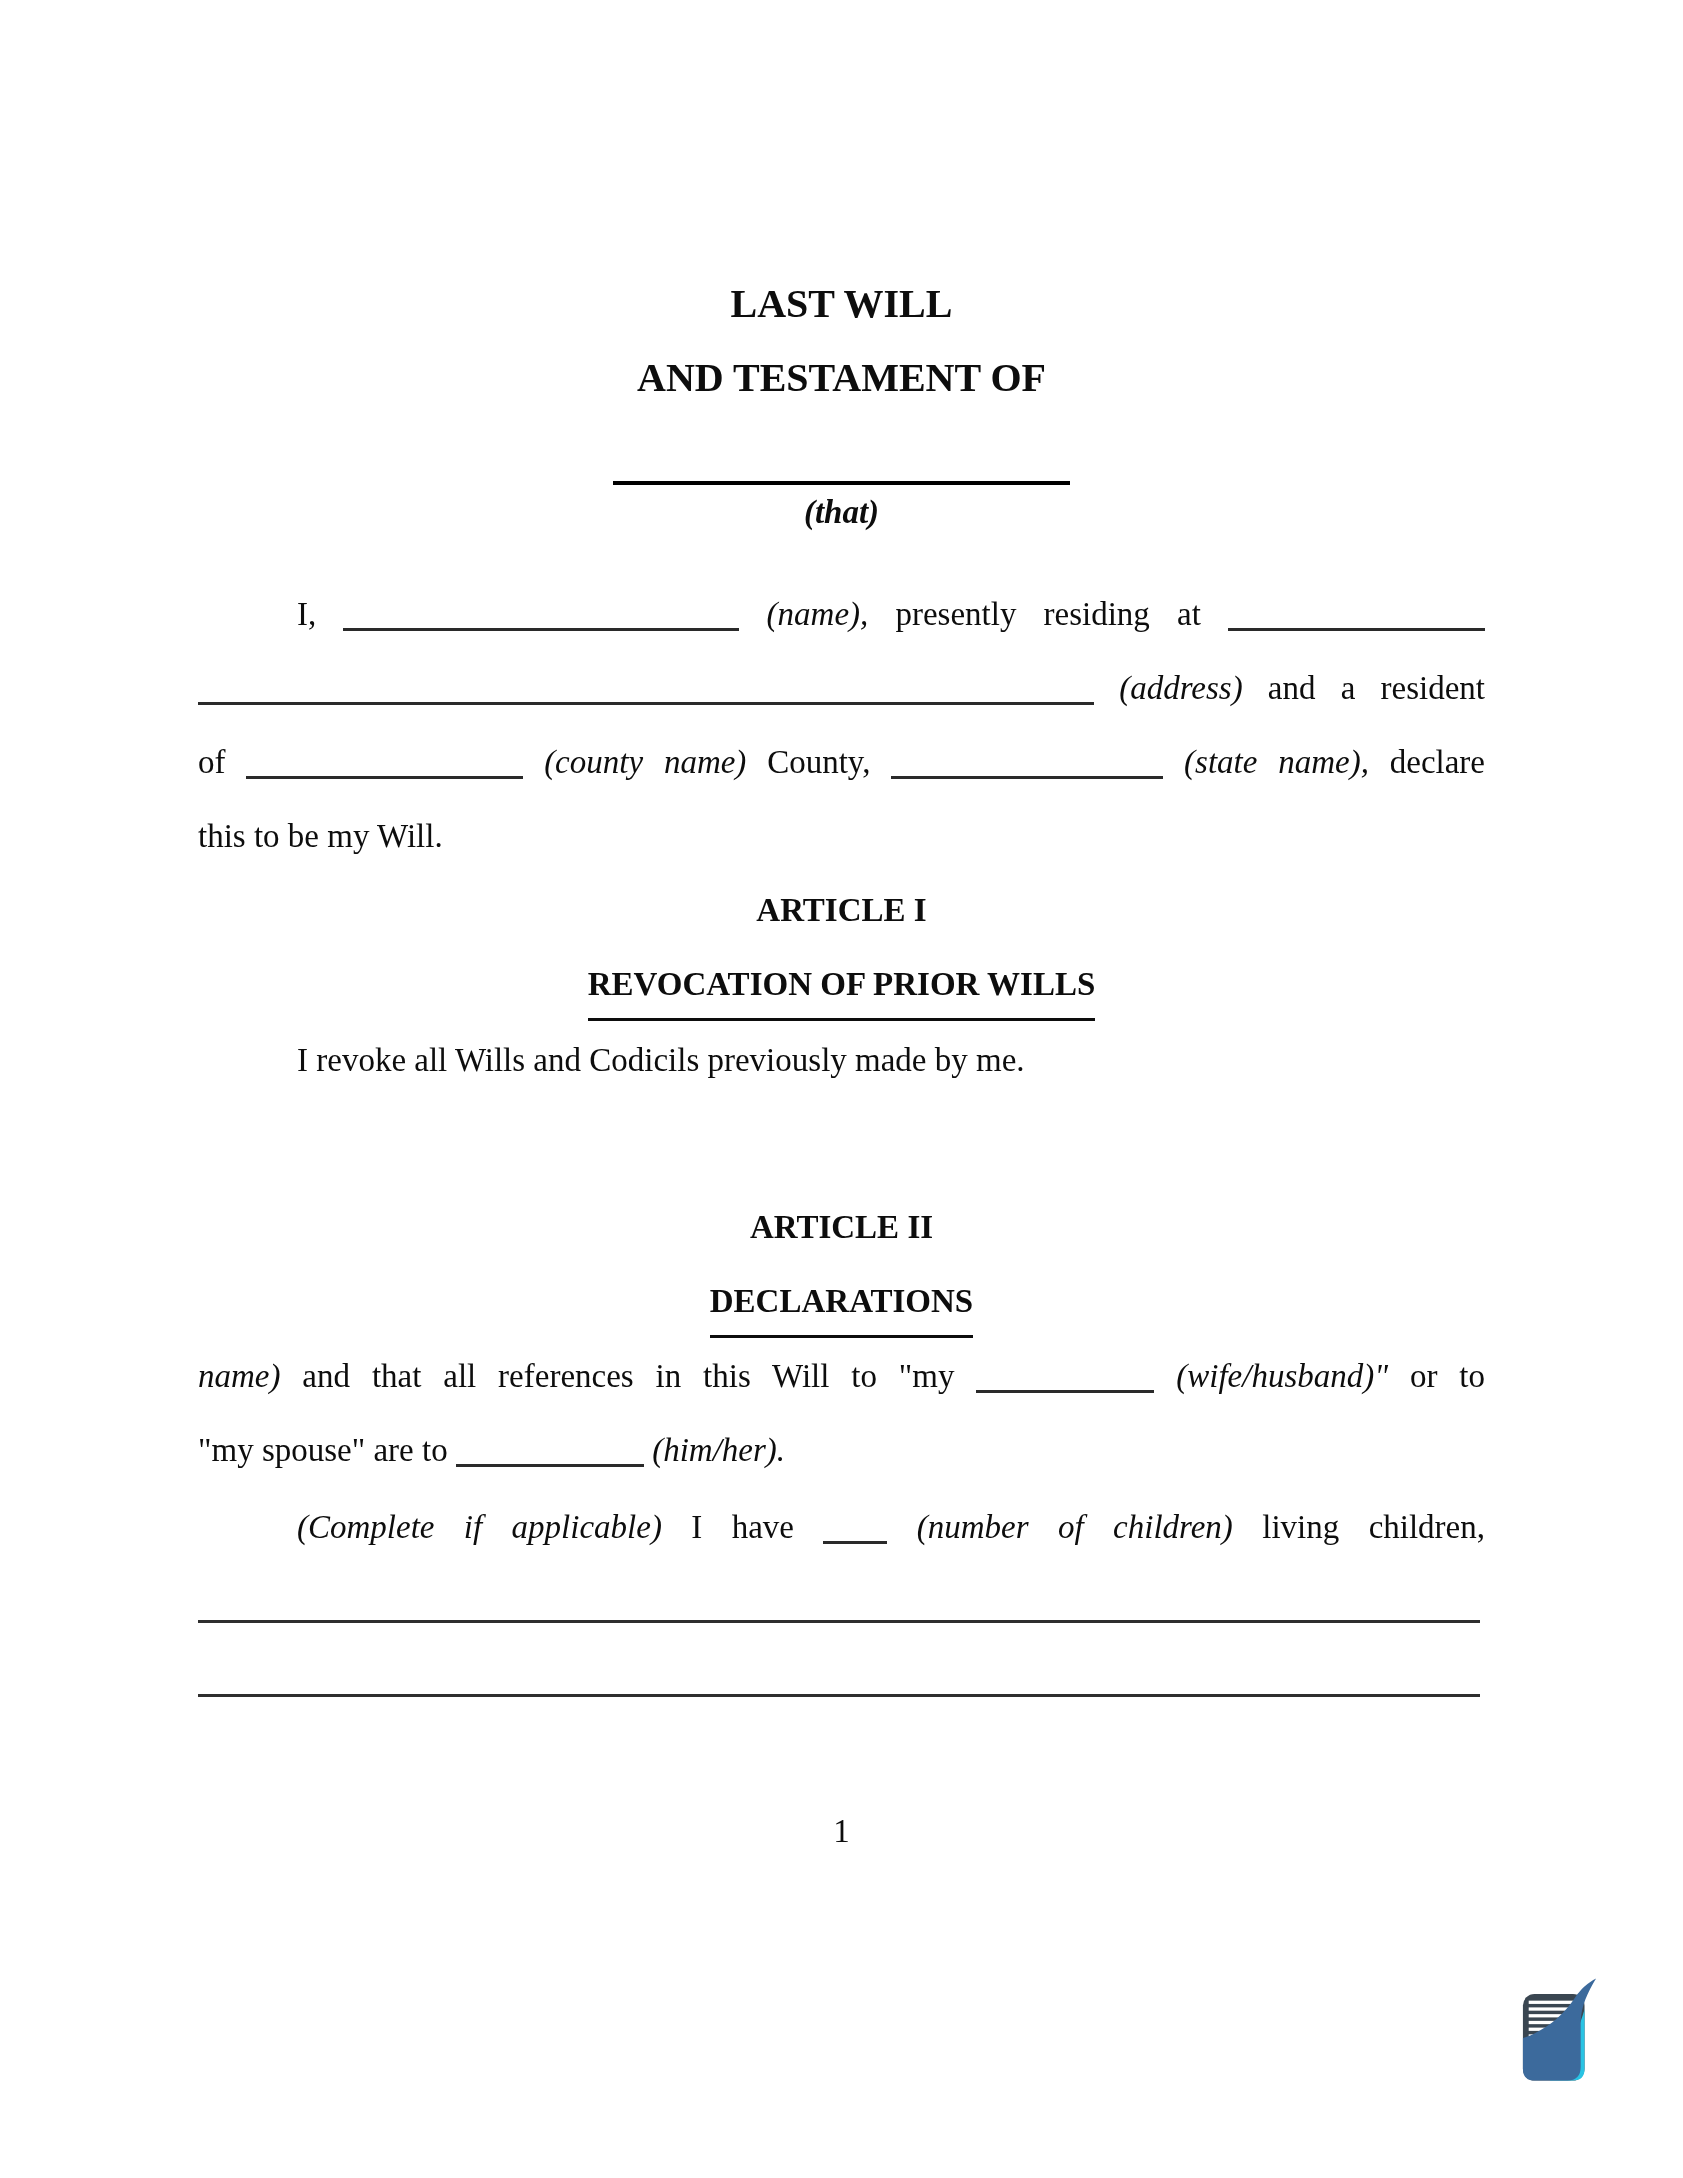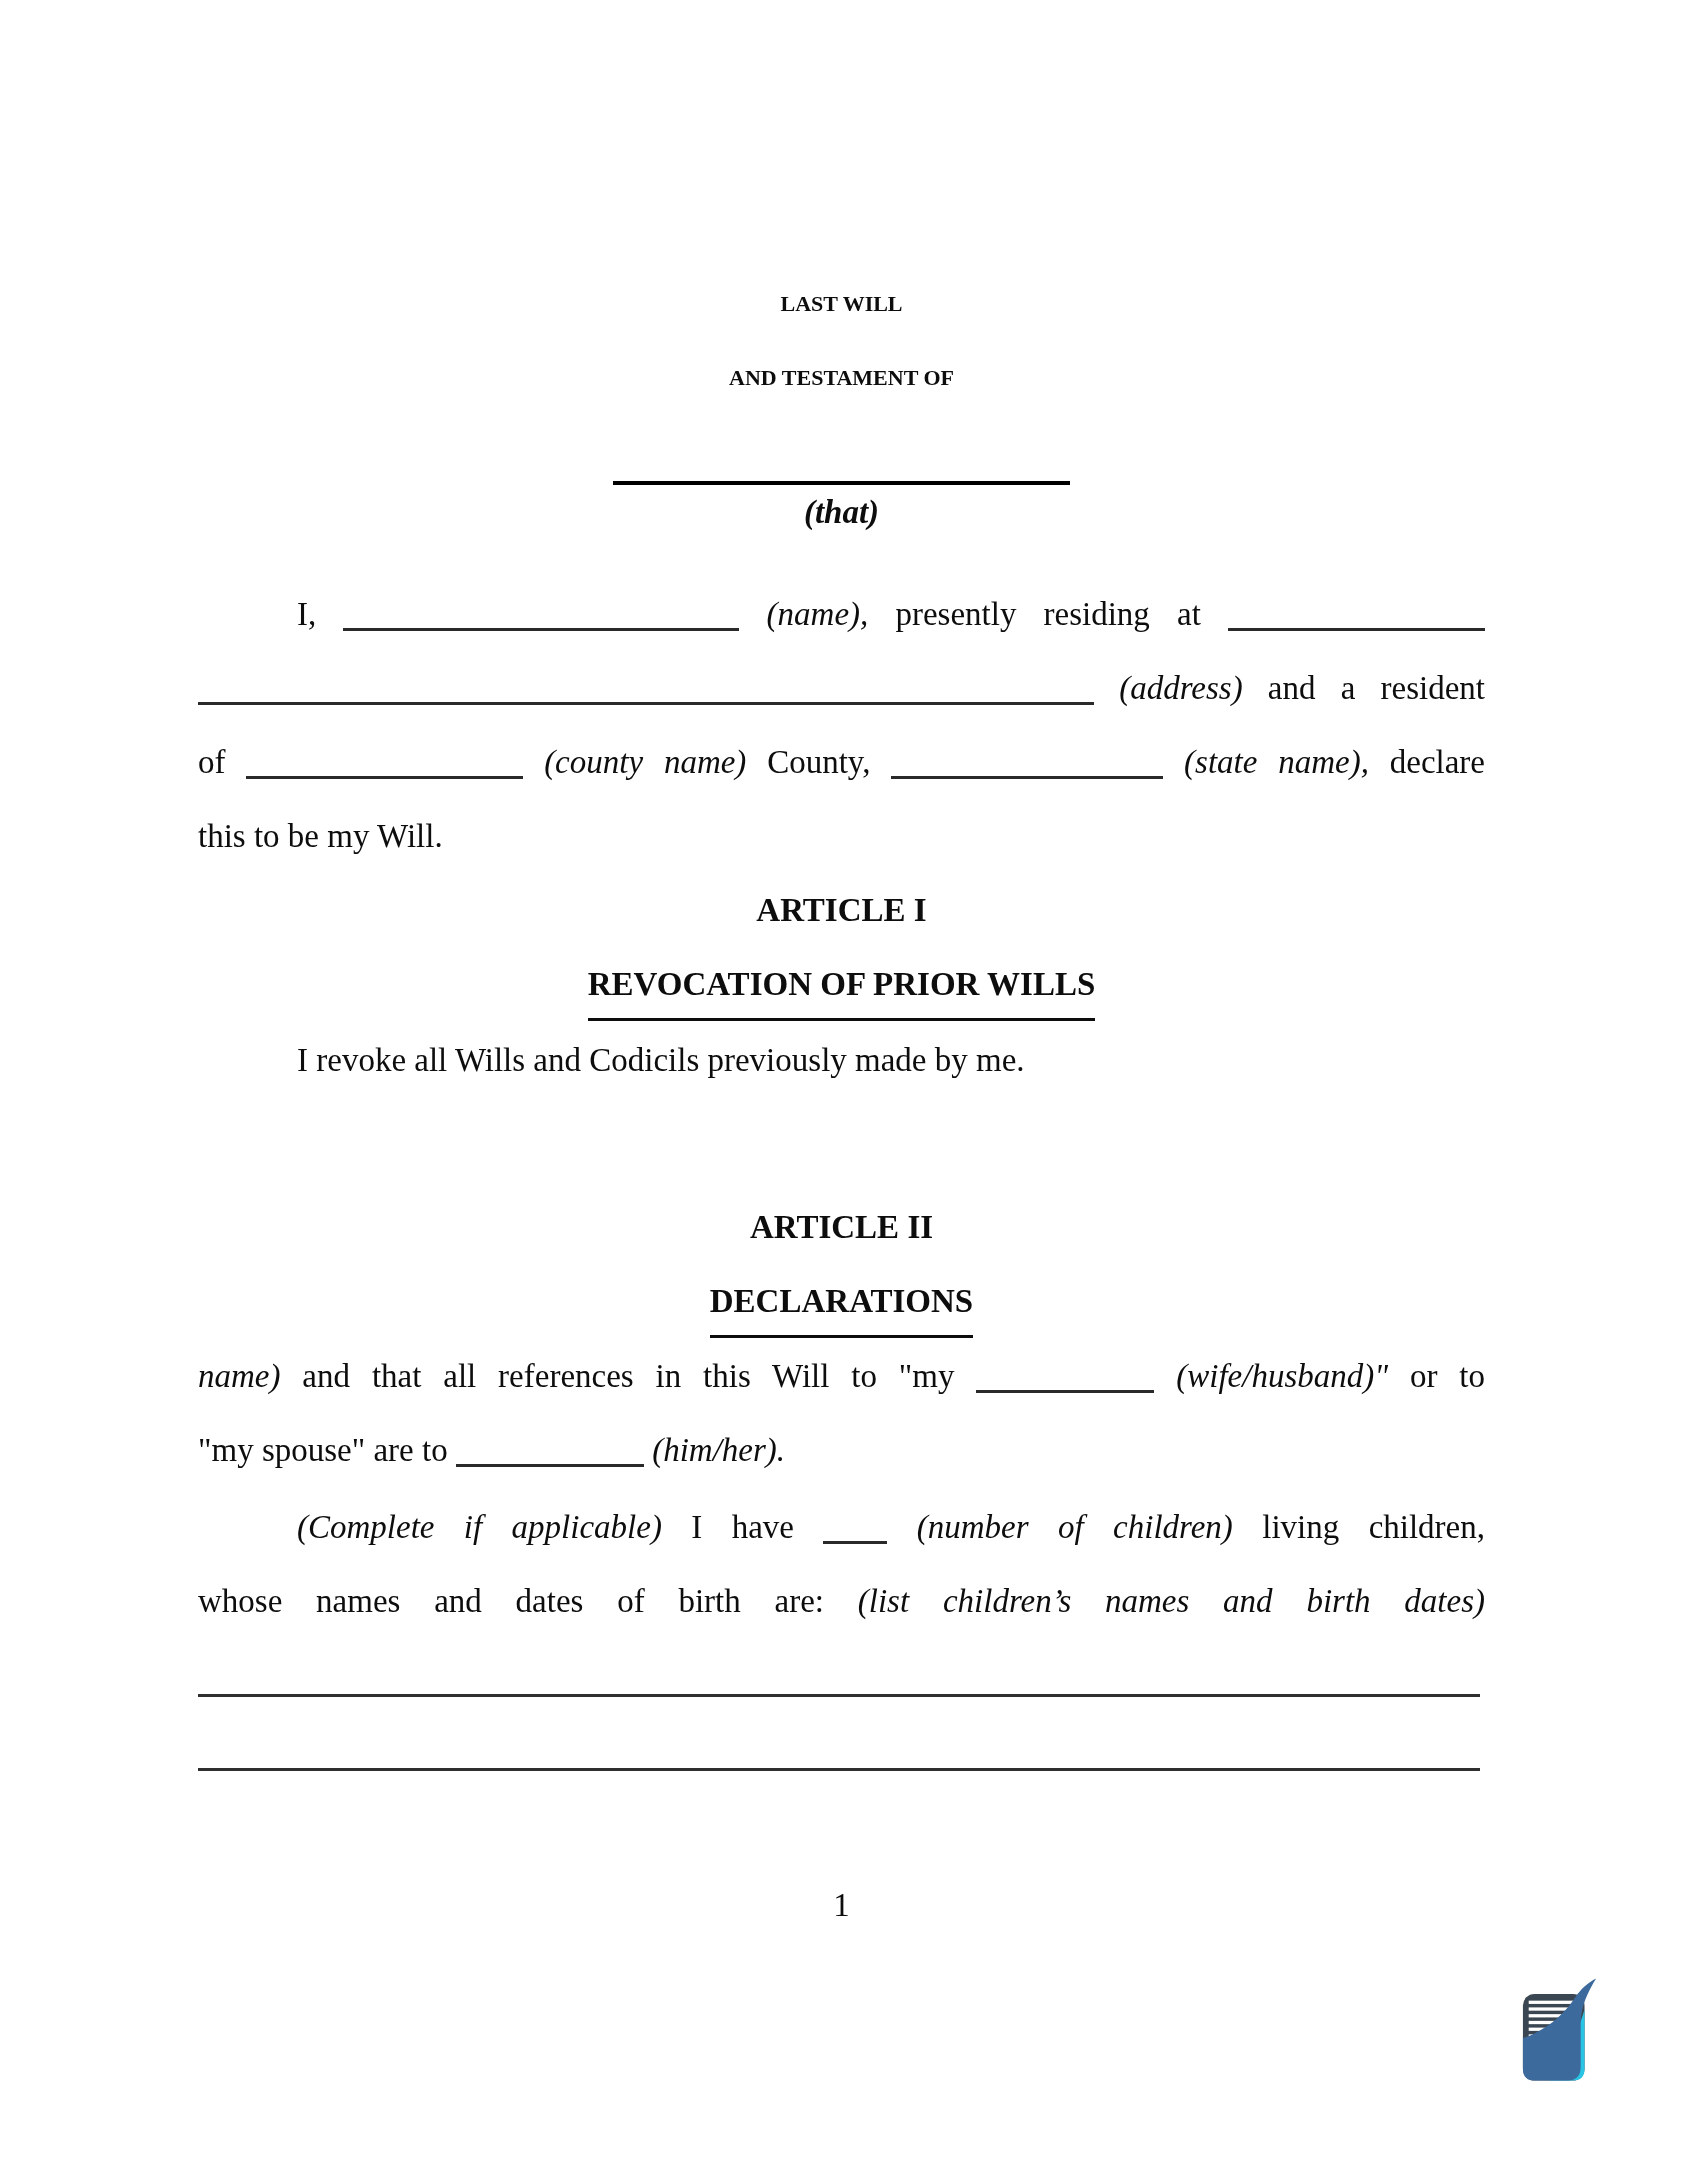--- a/index.html
+++ b/index.html
@@ -7,21 +7,21 @@
     position:relative;
     width:1683px;height:2178px;
     background:#ffffff;
     font-family:"Liberation Serif","DejaVu Serif",serif;
     font-size:33px;line-height:74px;color:#0d0d0d;
     overflow:hidden;
   }
   .content{padding:0 198px;}
   .it{font-style:italic;}
   .h{text-align:center;font-weight:bold;}
-  .title{margin-top:267px;text-align:center;font-weight:bold;font-size:22px;}
+  .title{margin-top:267px;text-align:center;font-weight:bold;font-size:40px;}
   .hu{border-bottom:3px solid #0d0d0d;padding-bottom:16px;}
   .jline{text-align:justify;text-align-last:justify;}
   .indent{text-indent:99px;}
   .blank{
     display:inline-block;height:20px;margin-bottom:-6px;
     border-bottom:3px solid #2a2a2a;
   }
   .name-rule{width:457px;height:0;border-top:4px solid #000;margin:66px auto 0;}
   .name-caption{text-align:center;line-height:54px;font-weight:bold;font-style:italic;}
   .fullrule{height:0;border-top:3px solid #2f2f2f;width:1282px;}
@@ -98,24 +98,20 @@
     </div>
 
     <div style="margin-top:3px;">
       <div class="jline indent">
         <span class="it">(Complete if applicable)</span>
         <span>I have</span>
         <span class="blank" style="width:64px"></span>
         <span class="it">(number of children)</span>
         <span>living children,</span>
       </div>
-      <div class="jline">
-        <span>whose names and dates of birth are:</span>
-        <span class="it">(list children’s names and birth dates)</span>
-      </div>
     </div>
 
     <div class="fullrule rule1"></div>
     <div class="fullrule rule2"></div>
 
     <div class="pageno">1</div>
   </div>
 
   <svg class="logo" viewBox="0 0 80 108" aria-hidden="true">
     <rect x="2" y="16" width="64" height="90" rx="12" fill="#3a4651"></rect>

